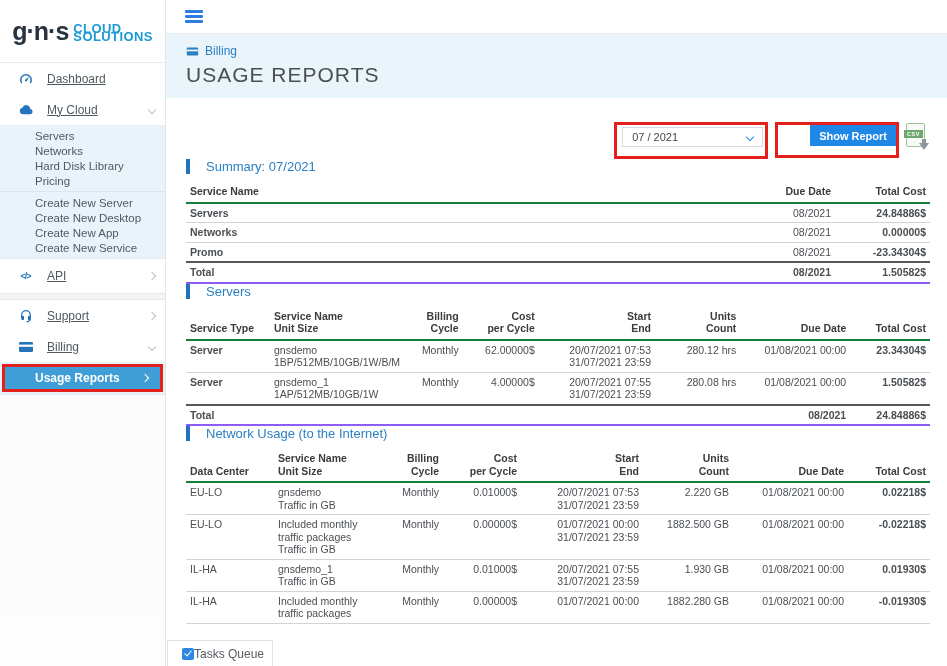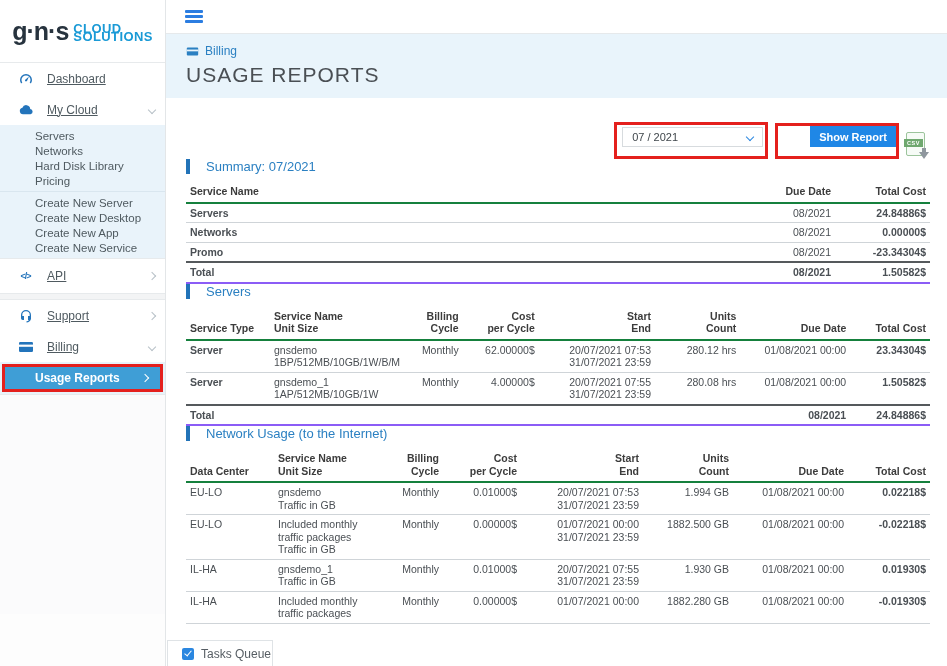--- a/index.html
+++ b/index.html
@@ -40,21 +40,21 @@
   .topbar { height:34px; background:#fff; border-bottom:1px solid #e6e9eb; display:flex; align-items:center; padding-left:19px; flex:none; }
   .hamburger { width:18px; cursor:pointer; }
   .hamburger div { height:2.5px; background:#2b7de1; margin:2.5px 0; border-radius:1px; }
   .titleband { height:64px; background:#e9f4fb; padding:10px 0 0 20px; flex:none; }
   .breadcrumb { display:flex; align-items:center; gap:6px; font-size:12px; color:#2b80c2; cursor:pointer; }
   .breadcrumb svg { fill:#2b80c2; width:13px; height:13px; }
   .page-title { font-size:21px; font-weight:400; color:#4a4f54; letter-spacing:1px; margin-top:5px; }
   .content { flex:1; padding:0 17px 0 20px; overflow:hidden; }
 
   
-  .controls { display:flex; justify-content:flex-end; align-items:flex-end; gap:7px; margin-top:24px; }
+  .controls { display:flex; justify-content:flex-end; align-items:flex-start; gap:7px; margin-top:24px; }
   .annot { border:3px solid #e4201d; }
   .annot-select { padding:2px 2px 9px 5px; }
   .mselect { width:141px; height:20px; border:1px solid #d7dbde; display:flex; align-items:center;
     justify-content:space-between; padding:0 9px; font-size:11px; color:#3f464b; cursor:pointer; background:#fff; }
   .mselect .chev { border-color:#2b87e0; width:6px; height:6px; }
   .annot-btn { padding:0 0 9px 0; }
   .show-btn { background:#1f87e6; color:#fff; border:none; font-weight:700; font-size:11px;
     height:21px; padding:0 9px; cursor:pointer; font-family:"Liberation Sans", sans-serif;margin-left:32px; }
   .csv-ic { position:relative; width:24px; height:27px; margin-top:1px; cursor:pointer; }
   .csv-doc { position:absolute; left:0; top:0; width:19px; height:24px; background:#f6fbf6;
@@ -74,21 +74,21 @@
   th { font-weight:700; color:#3c3c3c; text-align:right; vertical-align:bottom; padding:2px 4px 4px;
     white-space:pre-line; border-bottom:2px solid #15803d; line-height:12.5px; }
   th.l, td.l { text-align:left; }
   td { padding:3px 4px; border-bottom:1px solid #cfd4d8; vertical-align:top; text-align:right; line-height:12.5px; }
   .blk { display:block; }
   .b { font-weight:700; }
   tr.total td { border-top:2px solid #55595c; border-bottom:2px solid #8b5cf6; font-weight:700; }
 
   
   .tasks-tab { position:absolute; left:1px; bottom:0; width:106px; height:26px; background:#fff;
-    border:1px solid #dfe3e6; border-bottom:none; display:flex; align-items:center; gap:7px;
+    border:1px solid #dfe3e6; border-bottom:none; display:flex; align-items:center; 
     padding-left:14px; cursor:pointer; font-size:12px; color:#565d63; }
   .cbx { width:12px; height:12px; background:#2b87e0; border-radius:2px; position:relative; flex:none; }
   .cbx::after { content:""; position:absolute; left:3.5px; top:1px; width:3px; height:6px;
     border-right:1.5px solid #fff; border-bottom:1.5px solid #fff; transform:rotate(40deg); }
 </style>
 </head>
 <body>
 
 <div class="app">
 
@@ -375,21 +375,21 @@
             <td class="l">
                 <span class="blk">gnsdemo</span>
                 <span class="blk">Traffic in GB</span>
               </td>
             <td>Monthly</td>
             <td>0.01000$</td>
             <td>
                 <span class="blk">20/07/2021 07:53</span>
                 <span class="blk">31/07/2021 23:59</span>
               </td>
-            <td>1.994 GB</td>
+            <td>2.220 GB</td>
             <td>01/08/2021 00:00</td>
             <td class="b">0.02218$</td>
           </tr>
           <tr>
             <td class="l">EU-LO</td>
             <td class="l">
                 <span class="blk">Included monthly traffic packages</span>
                 <span class="blk">Traffic in GB</span>
               </td>
             <td>Monthly</td>

